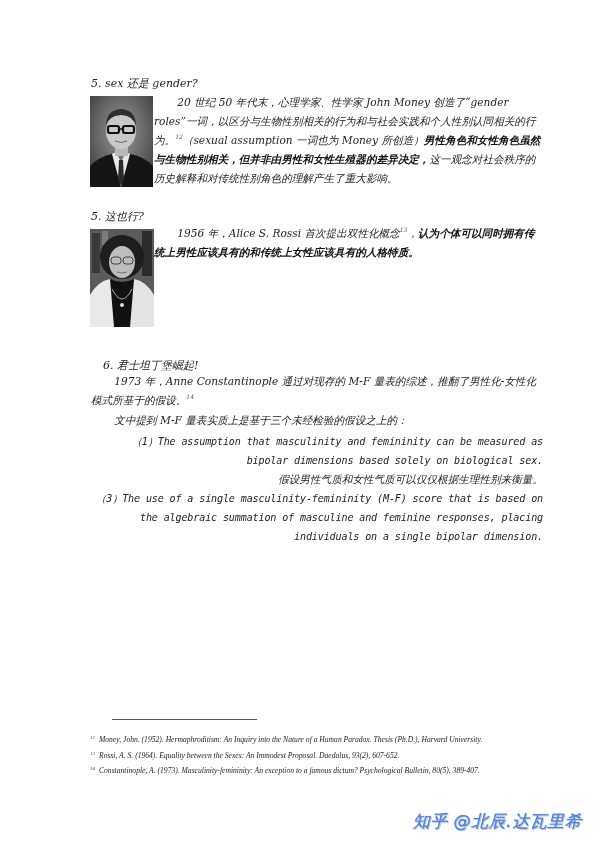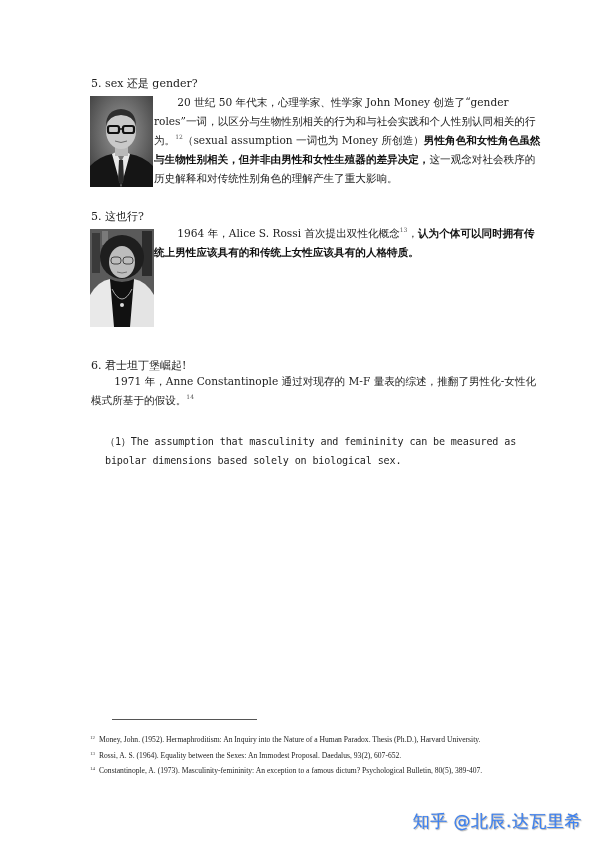--- a/index.html
+++ b/index.html
@@ -13,20 +13,21 @@
       position: relative;
       overflow: hidden;
       font-family: "DejaVu Serif", "Liberation Serif", serif;
       color: #1a1a1a;
     }
     .page {
       position: absolute;
       left: 0; top: 0;
       width: 600px; height: 849px;
       background: #ffffff;
+      font-style: italic;
     }
     .heading {
       position: absolute;
       left: 91px;
       font-size: 11px;
       line-height: 14px;
       color: #222;
       white-space: nowrap;
     }
     .photo {
@@ -156,35 +157,38 @@
 
       <ellipse cx="32" cy="33" rx="13" ry="16" fill="#bdbdbd"></ellipse>
 
       <rect x="21" y="28" width="10" height="7" rx="3" fill="none" stroke="#444" stroke-width="1"></rect>
       <rect x="33" y="28" width="10" height="7" rx="3" fill="none" stroke="#444" stroke-width="1"></rect>
       <path d="M27 43 Q32 45 37 43" stroke="#6a6a6a" stroke-width="0.9" fill="none"></path>
     </svg>
   </div>
 
   <div class="para indent" style="left:154px; top:224px; width:388px;">
-    <span>1964 年，Alice S. Rossi 首次提出双性化概念</span><sup class="fn">13</sup><span>，</span><span class="bold">认为个体可以同时拥有传统上男性应该具有的和传统上女性应该具有的人格特质。</span>
-  </div>
-
-  <div class="heading" style="top:359px;">6. 君士坦丁堡崛起!</div>
+    <span>1956 年，Alice S. Rossi 首次提出双性化概念</span><sup class="fn">13</sup><span>，</span><span class="bold">认为个体可以同时拥有传统上男性应该具有的和传统上女性应该具有的人格特质。</span>
+  </div>
+
+  <div class="heading" style="top:359px;margin-left:12px;">6. 君士坦丁堡崛起!</div>
 
   <div class="para indent" style="left:91px; top:372px; width:452px;">
-    <span>1971 年，Anne Constantinople 通过对现存的 M-F 量表的综述，推翻了男性化-女性化模式所基于的假设。</span><sup class="fn">14</sup>
-  </div>
-
-
-  <div class="para" style="left:105px; top:432px; width:452px;">
+    <span>1973 年，Anne Constantinople 通过对现存的 M-F 量表的综述，推翻了男性化-女性化模式所基于的假设。</span><sup class="fn">14</sup>
+  </div>
+
+  <div class="para indent" style="left:91px; top:411px; width:452px;">文中提到 M-F 量表实质上是基于三个未经检验的假设之上的：</div>
+
+  <div class="para" style="left:91px; top:432px; width:452px;text-align:right;">
     <div>
       <div class="en">（1）The assumption that masculinity and femininity can be measured as bipolar dimensions based solely on biological sex.</div>
-    </div>
-    <div>
+      <div>假设男性气质和女性气质可以仅仅根据生理性别来衡量。</div>
+    </div>
+    <div>
+      <div class="en">（3）The use of a single masculinity-femininity (M-F) score that is based on the algebraic summation of masculine and feminine responses, placing individuals on a single bipolar dimension.</div>
     </div>
   </div>
 
   <div class="rule"></div>
 
   <div class="footnotes">
     <div>
       <span class="fnum">12</span><span>Money, John. (1952). Hermaphroditism: An Inquiry into the Nature of a Human Paradox. Thesis (Ph.D.), Harvard University.</span>
     </div>
     <div>

